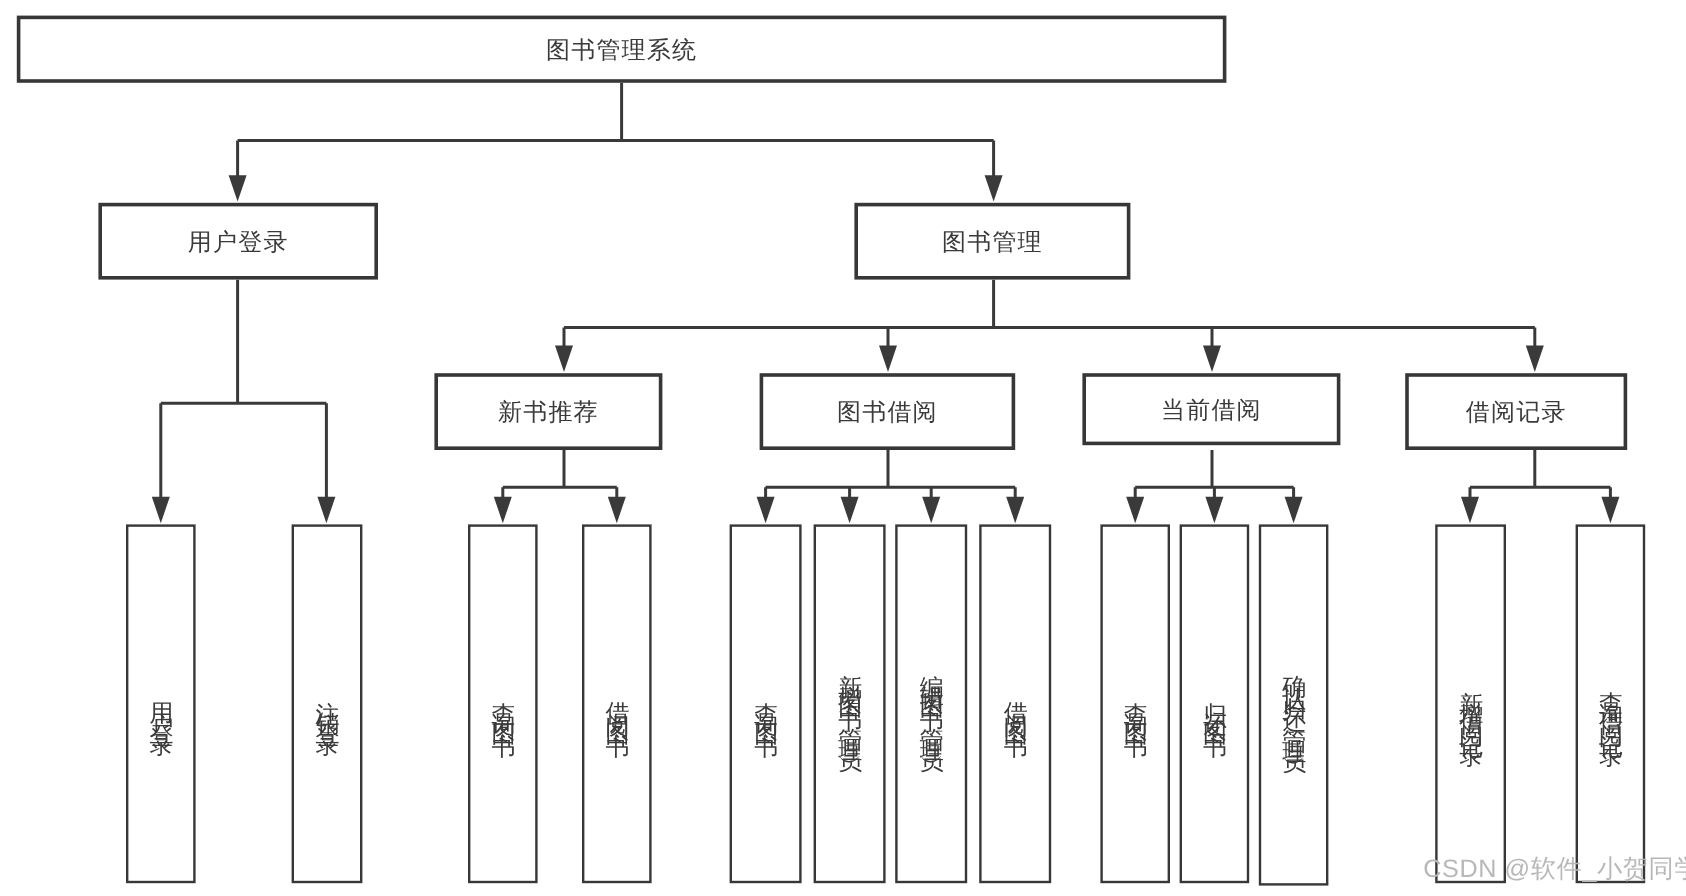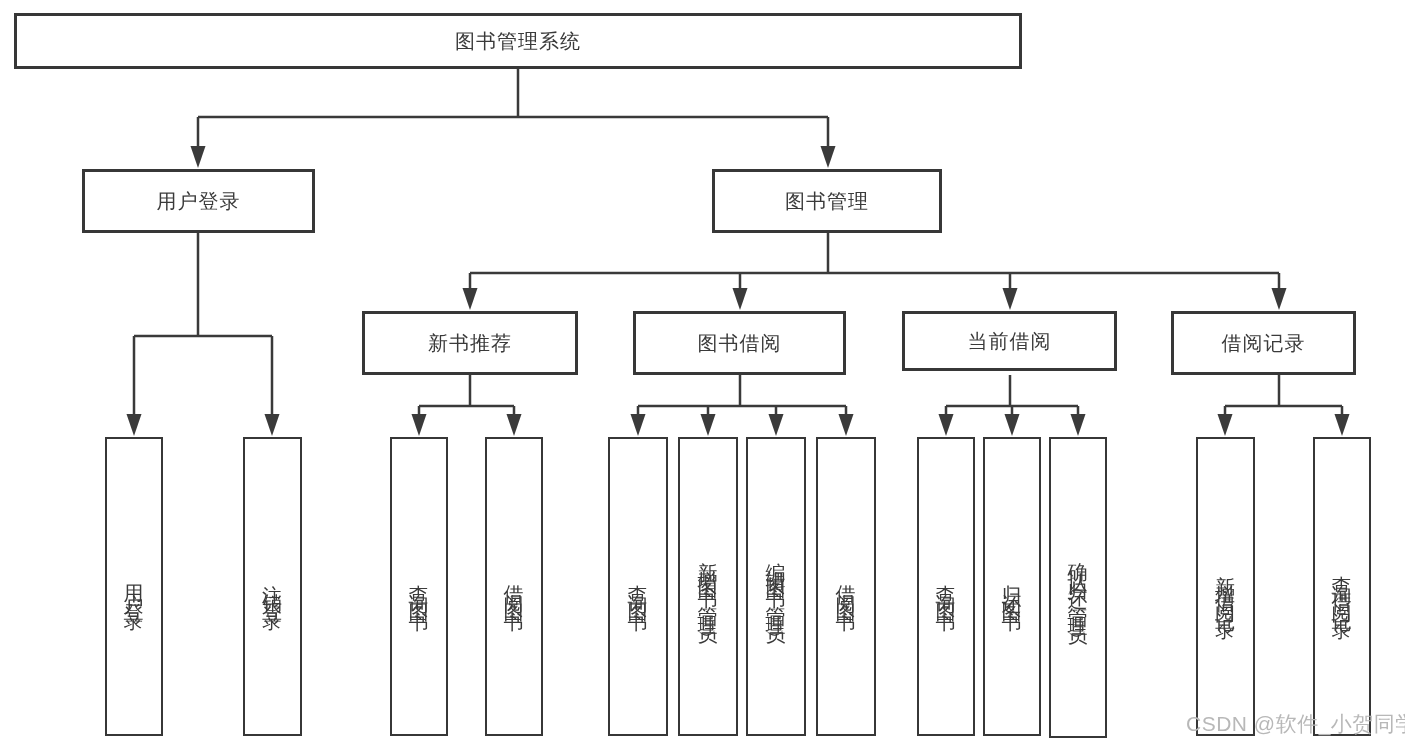--- a/index.html
+++ b/index.html
@@ -112,21 +112,21 @@
     <span>图书管理系统</span>
   </div>
 
   <div class="hbox" style="left:82px;top:169px;width:233px;height:64px">
     <span>用户登录</span>
   </div>
   <div class="hbox" style="left:712px;top:169px;width:230px;height:64px">
     <span>图书管理</span>
   </div>
 
-  <div class="hbox" style="left:362px;top:311px;width:216px;height:64px">
+  <div class="hbox" style="left:362px;top:311px;width:190px;height:64px">
     <span>新书推荐</span>
   </div>
   <div class="hbox" style="left:633px;top:311px;width:213px;height:64px">
     <span>图书借阅</span>
   </div>
   <div class="hbox" style="left:902px;top:311px;width:215px;height:60px">
     <span>当前借阅</span>
   </div>
   <div class="hbox" style="left:1171px;top:311px;width:185px;height:64px">
     <span>借阅记录</span>

